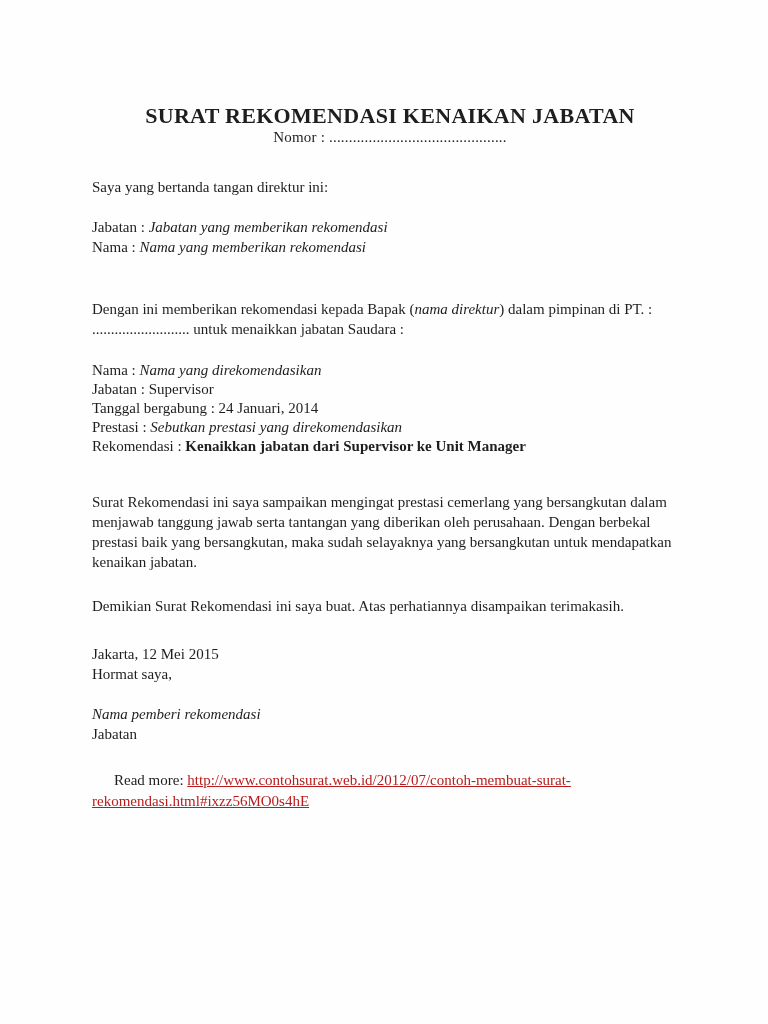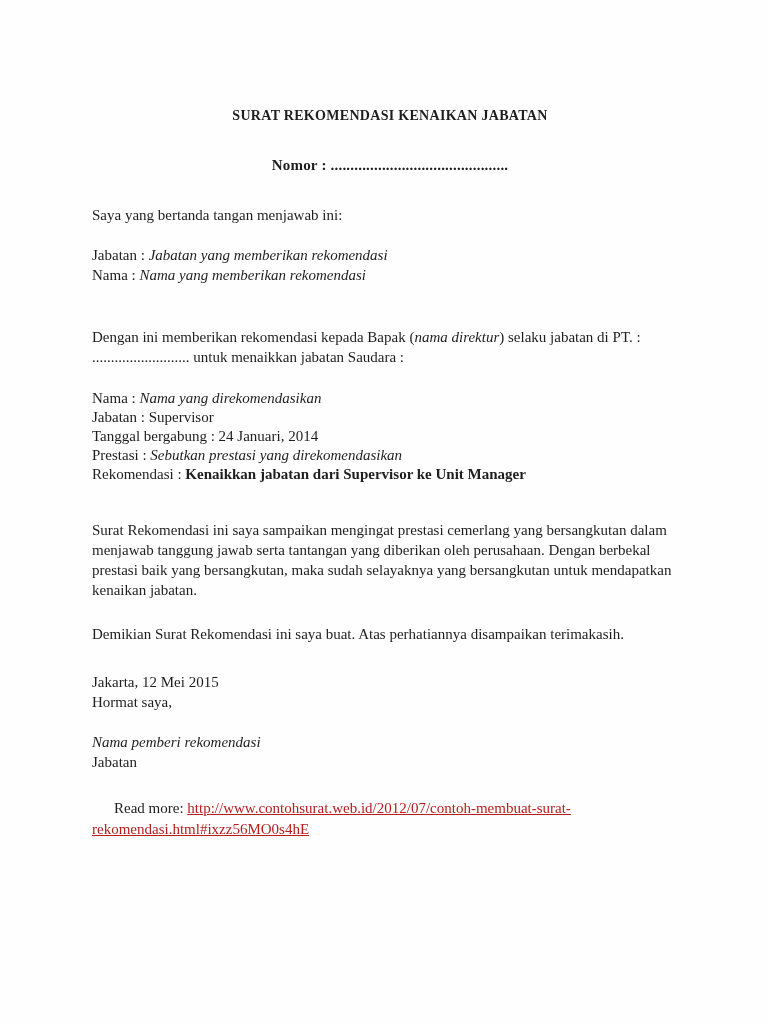--- a/index.html
+++ b/index.html
@@ -19,31 +19,30 @@
     line-height: 20px;
     box-sizing: border-box;
     padding: 105px 80px 40px 92px;
     overflow: hidden;
   }
   .doc-header {
     text-align: center;
     margin-bottom: 30px;
   }
   .doc-title {
-    font-size: 14px;
+    font-size: 22px;
     font-weight: bold;
     margin: 0;
     letter-spacing: 0.3px;
     line-height: 22px;
   }
   .doc-nomor {
-    font-weight: bold;
+    font-weight: normal;
     line-height: 20px;
     letter-spacing: 0.2px;
-    margin-top: 28px;
   }
   p, .line-block {
     margin: 0 0 20px 0;
   }
   .line {
     line-height: 20px;
   }
   .candidate-block .line {
     line-height: 19px;
   }
@@ -60,28 +59,28 @@
 </head>
 <body>
 
 <div class="page">
 
   <div class="doc-header">
     <div class="doc-title">SURAT REKOMENDASI KENAIKAN JABATAN</div>
     <div class="doc-nomor"><span>Nomor  : </span><span>.............................................</span></div>
   </div>
 
-  <p>Saya yang bertanda tangan menjawab ini:</p>
+  <p>Saya yang bertanda tangan direktur ini:</p>
 
   <div class="line-block" style="margin-bottom: 42px;">
     <div class="line"><span>Jabatan : </span><span class="it">Jabatan yang memberikan rekomendasi</span></div>
     <div class="line"><span>Nama : </span><span class="it">Nama yang memberikan rekomendasi</span></div>
   </div>
 
-  <p style="margin-bottom: 22px;"><span>Dengan ini memberikan rekomendasi kepada Bapak (</span><span class="it">nama direktur</span><span>) selaku jabatan di PT. : </span><br><span>.......................... </span><span>untuk menaikkan jabatan Saudara :</span></p>
+  <p style="margin-bottom: 22px;"><span>Dengan ini memberikan rekomendasi kepada Bapak (</span><span class="it">nama direktur</span><span>) dalam pimpinan di PT. : </span><br><span>.......................... </span><span>untuk menaikkan jabatan Saudara :</span></p>
 
   <div class="line-block candidate-block" style="margin-bottom: 36px;">
     <div class="line"><span>Nama : </span><span class="it">Nama yang direkomendasikan</span></div>
     <div class="line"><span>Jabatan : </span><span>Supervisor</span></div>
     <div class="line"><span>Tanggal bergabung : </span><span>24 Januari, 2014</span></div>
     <div class="line"><span>Prestasi : </span><span class="it">Sebutkan prestasi yang direkomendasikan</span></div>
     <div class="line"><span>Rekomendasi : </span><span class="b">Kenaikkan jabatan dari Supervisor ke Unit Manager</span></div>
   </div>
 
   <p class="body-par">Surat Rekomendasi ini saya sampaikan mengingat prestasi cemerlang yang bersangkutan dalam menjawab tanggung jawab serta tantangan  yang diberikan oleh perusahaan. Dengan berbekal prestasi baik yang bersangkutan, maka sudah selayaknya yang bersangkutan untuk mendapatkan kenaikan jabatan.</p>

